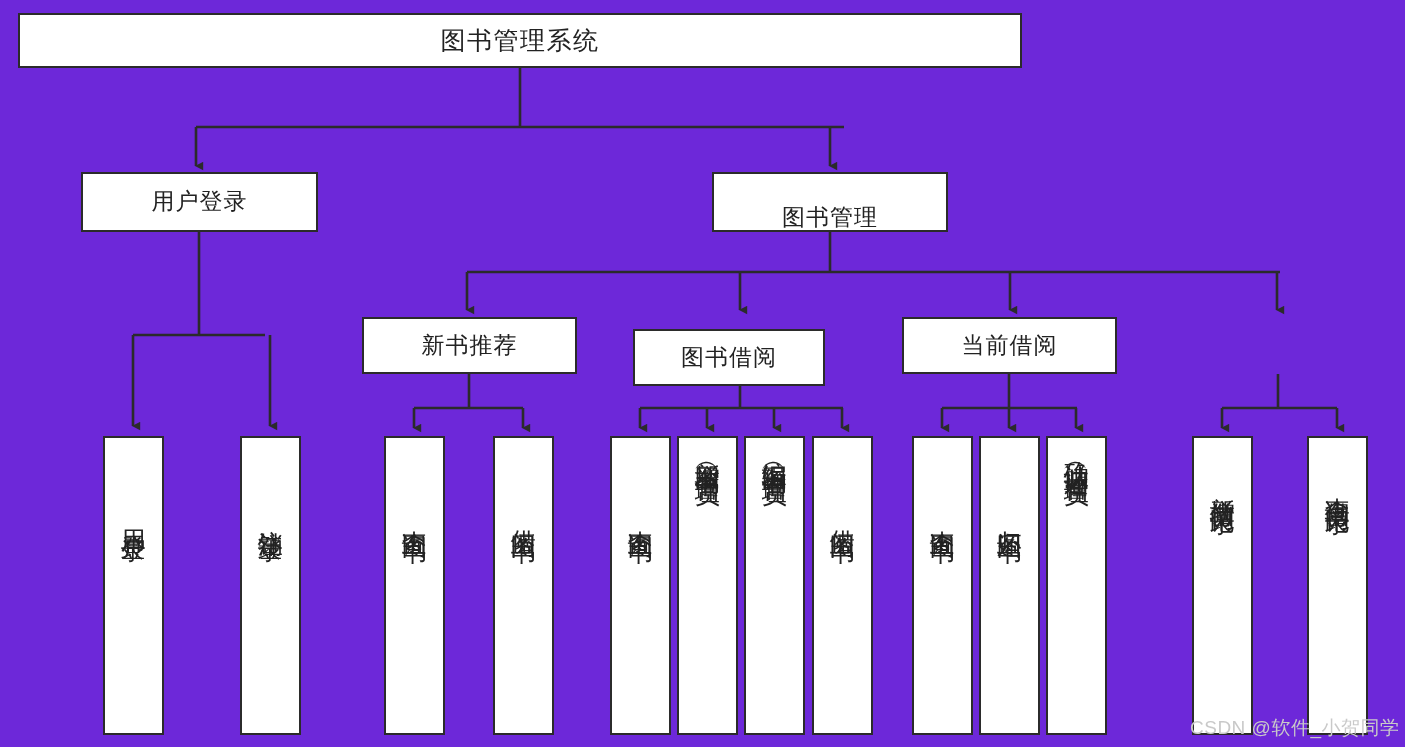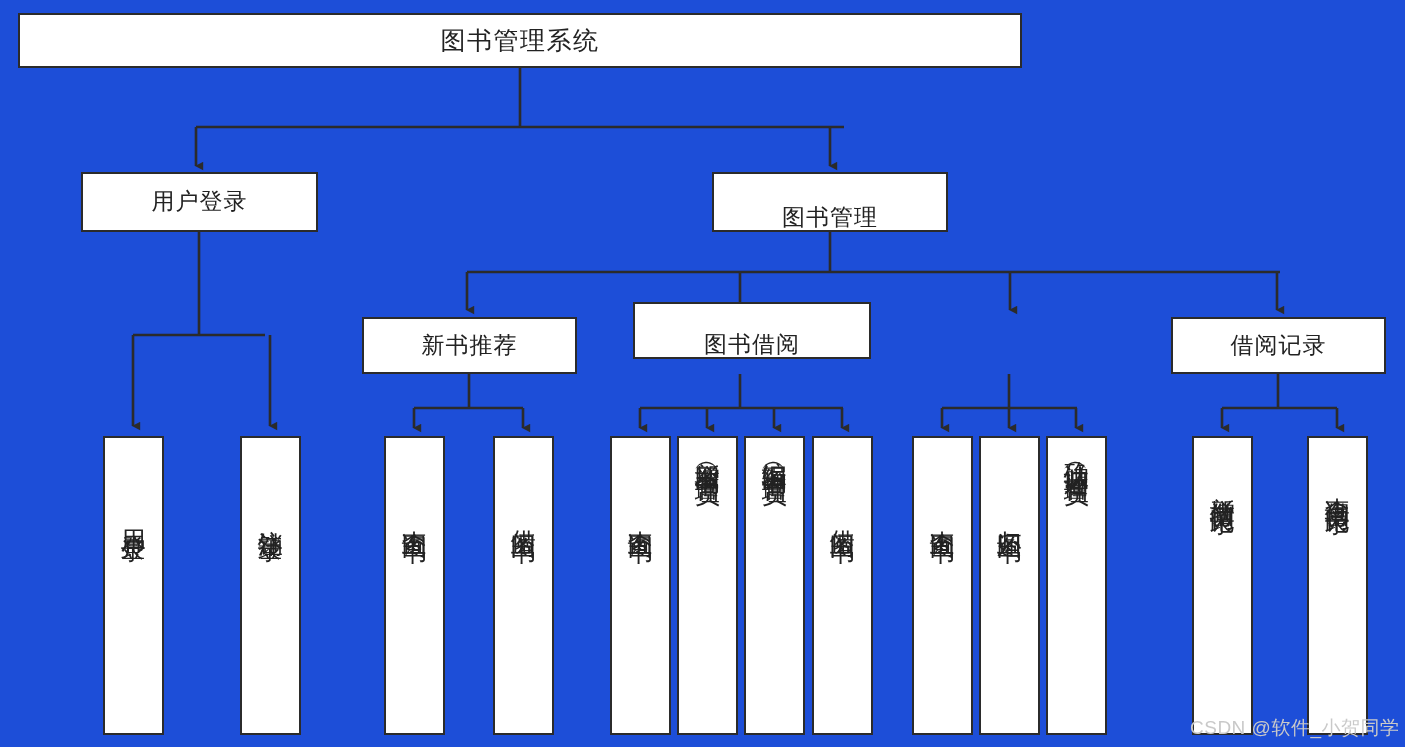--- a/index.html
+++ b/index.html
@@ -7,21 +7,21 @@
     padding: 0;
     background: #ffffff;
   }
   body {
     font-family: "Liberation Sans", "DejaVu Sans", sans-serif;
   }
   #canvas {
     position: relative;
     width: 1405px;
     height: 747px;
-    background: #1d4ed8;
+    background: #6d28d9;
     overflow: hidden;
   }
   svg#wires {
     position: absolute;
     left: 0;
     top: 0;
     width: 1405px;
     height: 747px;
     pointer-events: none;
   }
@@ -132,28 +132,28 @@
   </div>
 
   <div class="node node-h" style="left:712px; top:172px; width:236px; height:60px;align-items:flex-end;">
     <span>图书管理</span>
   </div>
 
   <div class="node node-h" style="left:362px; top:317px; width:215px; height:57px;justify-content:center;">
     <span>新书推荐</span>
   </div>
 
-  <div class="node node-h" style="left:633px; top:302px; width:238px; height:57px;align-items:flex-end;">
+  <div class="node node-h" style="left:633px; top:329px; width:192px; height:57px;">
     <span>图书借阅</span>
   </div>
 
-
-  <div class="node node-h" style="left:1171px; top:317px; width:215px; height:57px;">
-    <span>借阅记录</span>
-  </div>
+  <div class="node node-h" style="left:902px; top:317px; width:215px; height:57px;">
+    <span>当前借阅</span>
+  </div>
+
 
   <div class="node node-v" style="left:103px; top:436px; width:61px; height:299px;">
     <span class="vtext" style="margin-top:72px;">用户登录</span>
   </div>
 
   <div class="node node-v" style="left:240px; top:436px; width:61px; height:299px;">
     <span class="vtext" style="margin-top:72px;">注销登录</span>
   </div>
 
   <div class="node node-v" style="left:384px; top:436px; width:61px; height:299px;">

